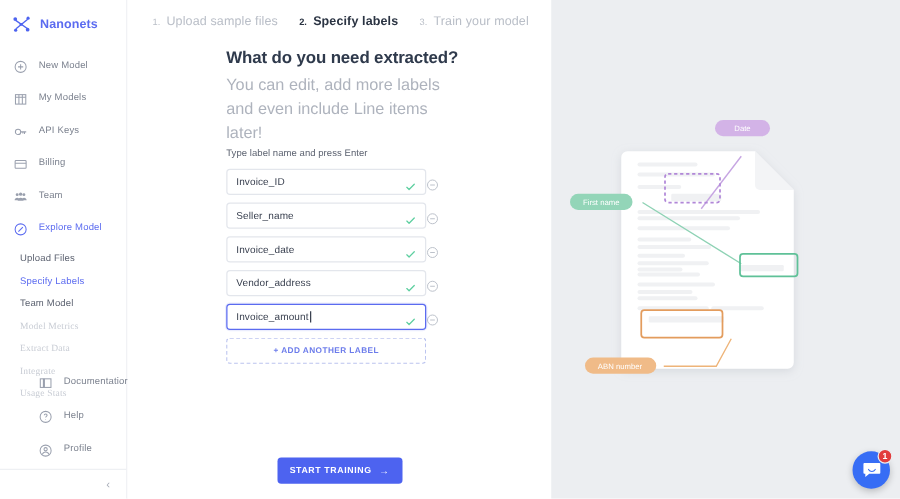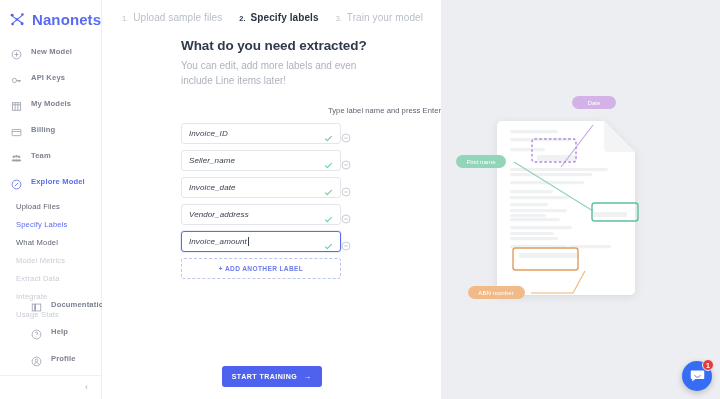--- a/index.html
+++ b/index.html
@@ -14,39 +14,38 @@
   
   .sidebar {
     width: 102px; height: 399px;
     background: #ffffff;
     border-right: 1px solid #edeef2;
     position: relative;
     flex: 0 0 102px;
   }
   .brand { display: flex; align-items: center; gap: 6px; padding: 9px 0 0 9px; height: 30px; }
   .brand-mark { width: 17px; height: 17px; flex: 0 0 17px; }
-  .brand-name { font-size: 15px; color: #5b6bf0; font-weight: 600; letter-spacing: .1px; }
+  .brand-name { font-size: 10px; color: #5b6bf0; font-weight: 600; letter-spacing: .1px; }
 
   .nav { margin-top: 11px; }
   .nav-item {
     display: flex; align-items: center; gap: 9px;
     height: 20px; padding-left: 11px; margin-bottom: 6px;
     cursor: pointer;
-    font-weight: bold;
   }
   .nav-ico { width: 11px; height: 11px; flex: 0 0 11px; display: block; color: #9aa0ae; }
   .nav-label { font-size: 7.6px; color: #7c828f; letter-spacing: .15px; white-space: nowrap; }
   .nav-item.active .nav-label { color: #5b6bf0; }
   .nav-item.active .nav-ico { color: #5b6bf0; }
 
   .subnav { margin-top: 2px; }
   .sub-item { height: 18px; padding-left: 16px; display: flex; align-items: center; cursor: pointer; }
   .sub-label { font-size: 7.6px; color: #5c6270; letter-spacing: .15px; white-space: nowrap; }
   .sub-item.active .sub-label { color: #5b6bf0; }
-  .sub-item.disabled .sub-label { color: #c8ccd4; }
+  .sub-item.disabled .sub-label { color: #c8ccd4; font-family: Liberation Serif, serif; }
 
   .bottom-nav { position: absolute; left: 0; bottom: 24px; width: 100%; padding-left: 20px; }
   .bottom-nav .nav-item { margin-bottom: 7px; }
   .sidebar-footer {
     position: absolute; left: 0; bottom: 0; width: 100%; height: 24px;
     border-top: 1px solid #eef0f3;
     display: flex; align-items: center; justify-content: flex-end; padding-right: 13px;
   }
   .collapse-btn { font-size: 9px; color: #a8adb8; cursor: pointer; line-height: 1; }
 
@@ -57,27 +56,27 @@
   }
   .stepper { display: flex; align-items: center; gap: 17px; padding: 9px 0 0 20px; height: 26px; }
   .step { display: flex; align-items: baseline; gap: 5px; cursor: pointer; }
   .step-num { font-size: 7.4px; color: #b9bec7; }
   .step-text { font-size: 10px; color: #b9bec7; letter-spacing: .1px; white-space: nowrap; }
   .step.current .step-num, .step.current .step-text { color: #2b3443; font-weight: 700; }
 
   .content { padding: 12px 0 0 79px; }
   .title { font-size: 13.5px; color: #2f3a4c; font-weight: 700; letter-spacing: -.1px; }
   .subtitle {
-    margin-top: 6px; font-size: 10px; line-height: 1.45; color: #aeb3bd;
+    margin-top: 6px; font-size: 13px; line-height: 1.45; color: #aeb3bd;
     max-width: 176px;
   }
-  .hint { margin-top: 18px; font-size: 7.6px; color: #5c6270; letter-spacing: .05px; text-align: right; }
+  .hint { margin-top: 2px; font-size: 7.6px; color: #5c6270; letter-spacing: .05px; }
 
   .label-list { margin-top: 8px; }
-  .label-row { display: flex; align-items: center; gap: 0; margin-bottom: 6px; font-style: italic; }
+  .label-row { display: flex; align-items: center; gap: 0; margin-bottom: 6px; }
   .label-input {
     width: 160px; height: 21px;
     border: 1px solid #e3e6ec; border-radius: 3px;
     background: #fff;
     display: flex; align-items: center; padding: 0 7px;
     position: relative;
   }
   .label-input.focused { border: 1px solid #5b6bf0; box-shadow: 0 0 0 1px rgba(91,107,240,.12); align-items: center; }
   .label-text { font-size: 8px; color: #3a4150; letter-spacing: .1px; }
   .caret {
@@ -165,35 +164,35 @@
             <circle cx="8" cy="8" r="6.4"></circle>
               <path d="M8 5v6M5 8h6"></path>
           </svg>
         </span>
         <span class="nav-label">New Model</span>
       </div>
 
       <div class="nav-item">
         <span class="nav-ico">
           <svg viewBox="0 0 16 16" width="11" height="11" fill="none" stroke="currentColor" stroke-width="1.2">
+            <rect x="2" y="2.5" width="12" height="11"></rect>
+              <path d="M6 2.5v11M10 2.5v11M2 5.5h12"></path>
+          </svg>
+        </span>
+        <span class="nav-label">My Models</span>
+      </div>
+
+      <div class="nav-item">
+        <span class="nav-ico">
+          <svg viewBox="0 0 16 16" width="11" height="11" fill="none" stroke="currentColor" stroke-width="1.2">
             <circle cx="5" cy="8" r="3.1"></circle>
               <path d="M8.1 8H14.5M12.5 8v2.4M10.6 8v2"></path>
           </svg>
         </span>
         <span class="nav-label">API Keys</span>
-      </div>
-
-      <div class="nav-item">
-        <span class="nav-ico">
-          <svg viewBox="0 0 16 16" width="11" height="11" fill="none" stroke="currentColor" stroke-width="1.2">
-            <rect x="2" y="2.5" width="12" height="11"></rect>
-              <path d="M6 2.5v11M10 2.5v11M2 5.5h12"></path>
-          </svg>
-        </span>
-        <span class="nav-label">My Models</span>
       </div>
 
       <div class="nav-item">
         <span class="nav-ico">
           <svg viewBox="0 0 16 16" width="11" height="11" fill="none" stroke="currentColor" stroke-width="1.2">
             <rect x="1.6" y="3.6" width="12.8" height="9" rx="1"></rect>
               <path d="M1.6 6.6h12.8"></path>
           </svg>
         </span>
         <span class="nav-label">Billing</span>
@@ -222,21 +221,21 @@
       </div>
 
       <div class="subnav">
         <div class="sub-item">
           <span class="sub-label">Upload Files</span>
         </div>
         <div class="sub-item active">
           <span class="sub-label">Specify Labels</span>
         </div>
         <div class="sub-item">
-          <span class="sub-label">What Model</span>
+          <span class="sub-label">Team Model</span>
         </div>
         <div class="sub-item disabled">
           <span class="sub-label">Model Metrics</span>
         </div>
         <div class="sub-item disabled">
           <span class="sub-label">Extract Data</span>
         </div>
         <div class="sub-item disabled">
           <span class="sub-label">Integrate</span>
         </div>

